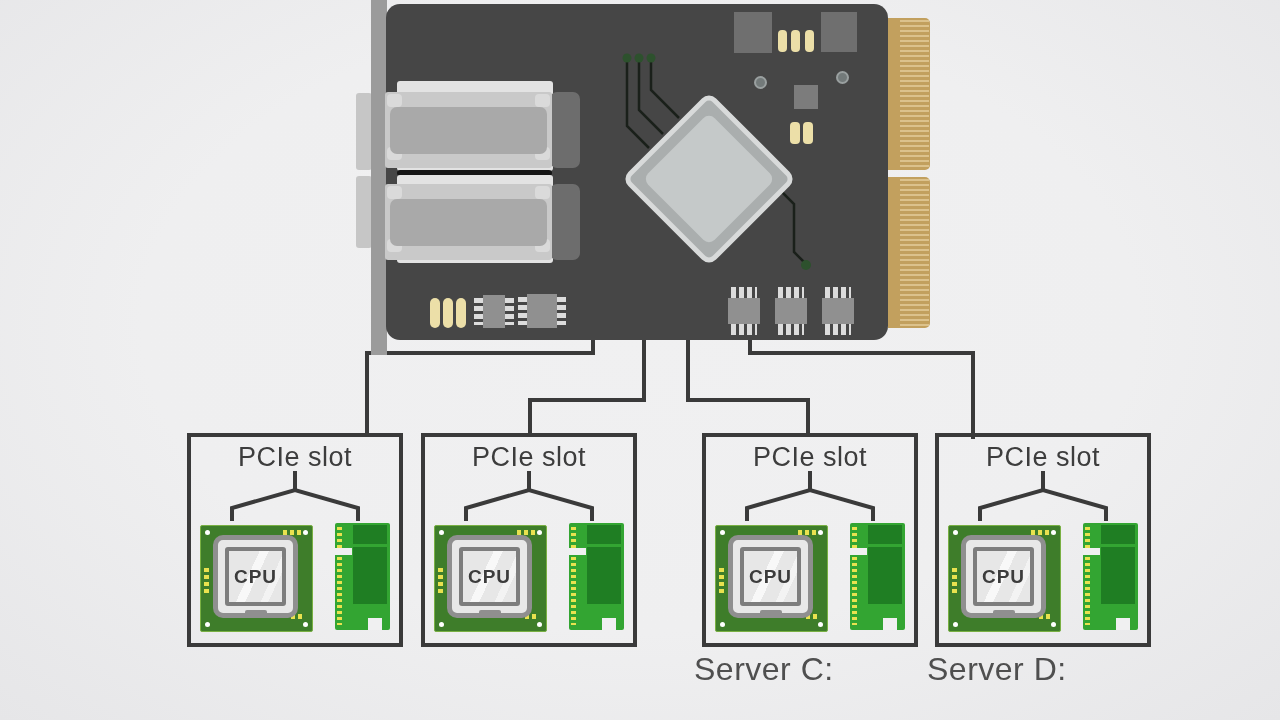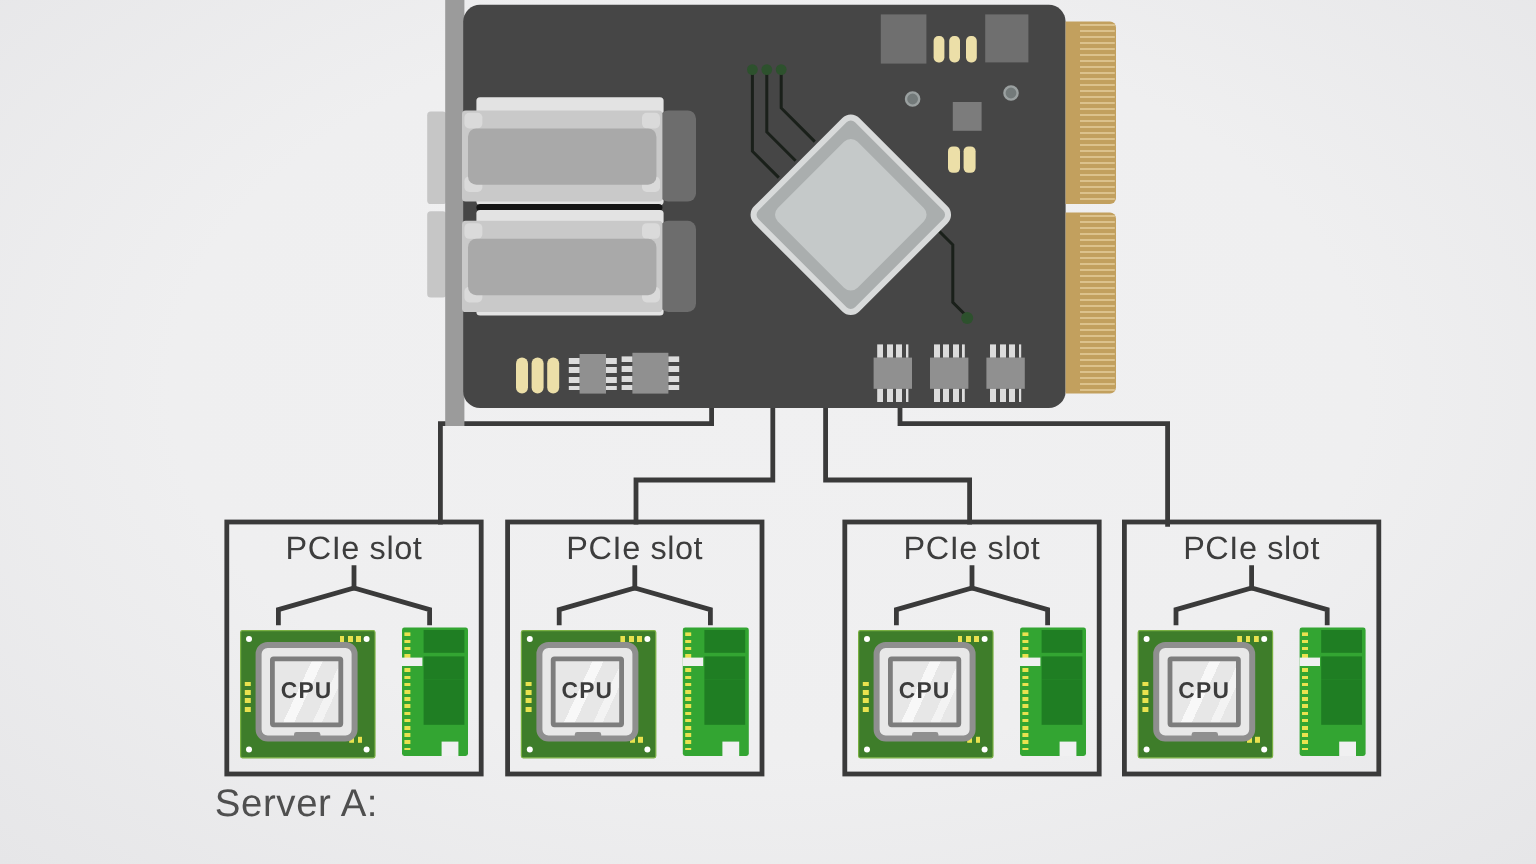--- a/index.html
+++ b/index.html
@@ -195,21 +195,20 @@
       <div class="ram">
         <i class="ram-pins"></i>
         <i class="ram-notch"></i>
         <i class="ram-chip" style="top:2px;"></i>
         <i class="ram-chip" style="top:24px;"></i>
         <i class="ram-chip" style="top:43px;"></i>
         <i class="ram-chip" style="top:62px;"></i>
         <i class="ram-bnotch"></i>
       </div>
     </div>
-    <div class="server-label">Server A:</div>
   </div>
 
   <div class="server" style="left:421px;">
     <div class="sbox">
       <div class="pcie-label">PCIe slot</div>
       <svg class="fork" width="208" height="206" viewBox="0 0 208 206">
         <path d="M104 34 V55"></path>
           <path d="M41 84 V71 L104 53 L167 71 V84"></path>
       </svg>
       <div class="cpu">
@@ -264,20 +263,21 @@
       <div class="ram">
         <i class="ram-pins"></i>
         <i class="ram-notch"></i>
         <i class="ram-chip" style="top:2px;"></i>
         <i class="ram-chip" style="top:24px;"></i>
         <i class="ram-chip" style="top:43px;"></i>
         <i class="ram-chip" style="top:62px;"></i>
         <i class="ram-bnotch"></i>
       </div>
     </div>
+    <div class="server-label">Server C:</div>
   </div>
 
   <div class="server" style="left:935px;">
     <div class="sbox">
       <div class="pcie-label">PCIe slot</div>
       <svg class="fork" width="208" height="206" viewBox="0 0 208 206">
         <path d="M104 34 V55"></path>
           <path d="M41 84 V71 L104 53 L167 71 V84"></path>
       </svg>
       <div class="cpu">
@@ -298,15 +298,16 @@
       <div class="ram">
         <i class="ram-pins"></i>
         <i class="ram-notch"></i>
         <i class="ram-chip" style="top:2px;"></i>
         <i class="ram-chip" style="top:24px;"></i>
         <i class="ram-chip" style="top:43px;"></i>
         <i class="ram-chip" style="top:62px;"></i>
         <i class="ram-bnotch"></i>
       </div>
     </div>
+    <div class="server-label">Server D:</div>
   </div>
 
 </div>
 
 </body></html>

